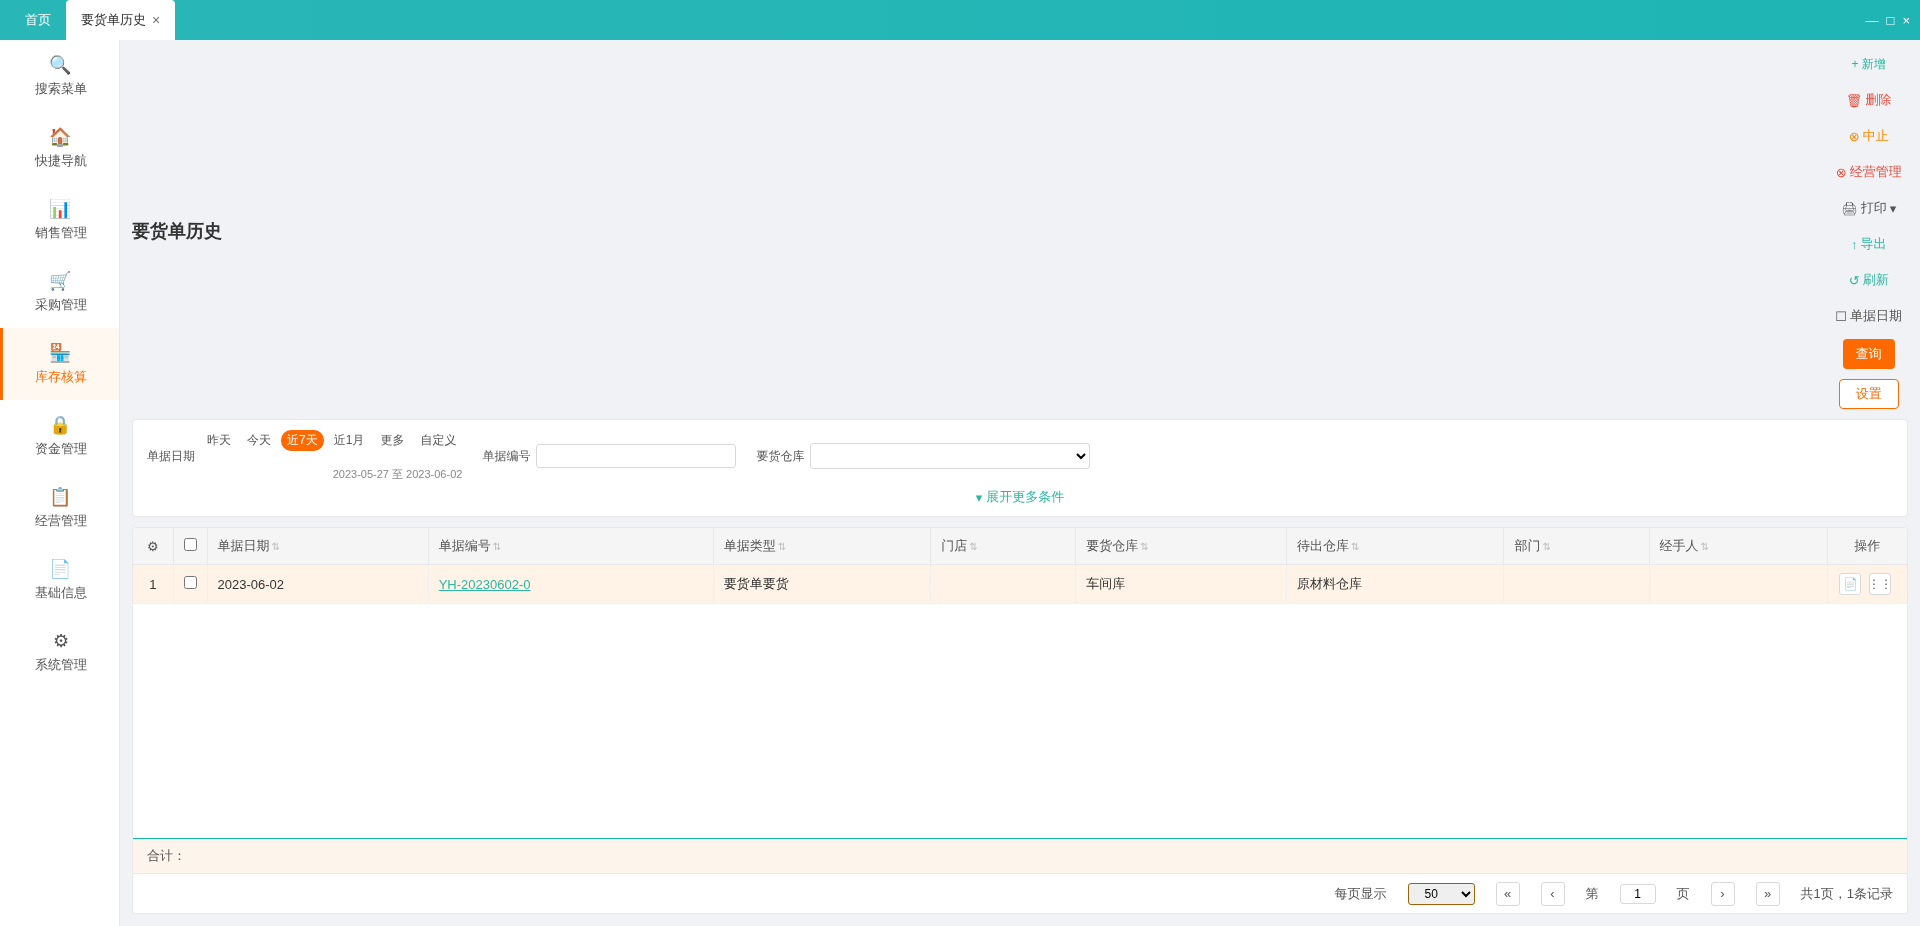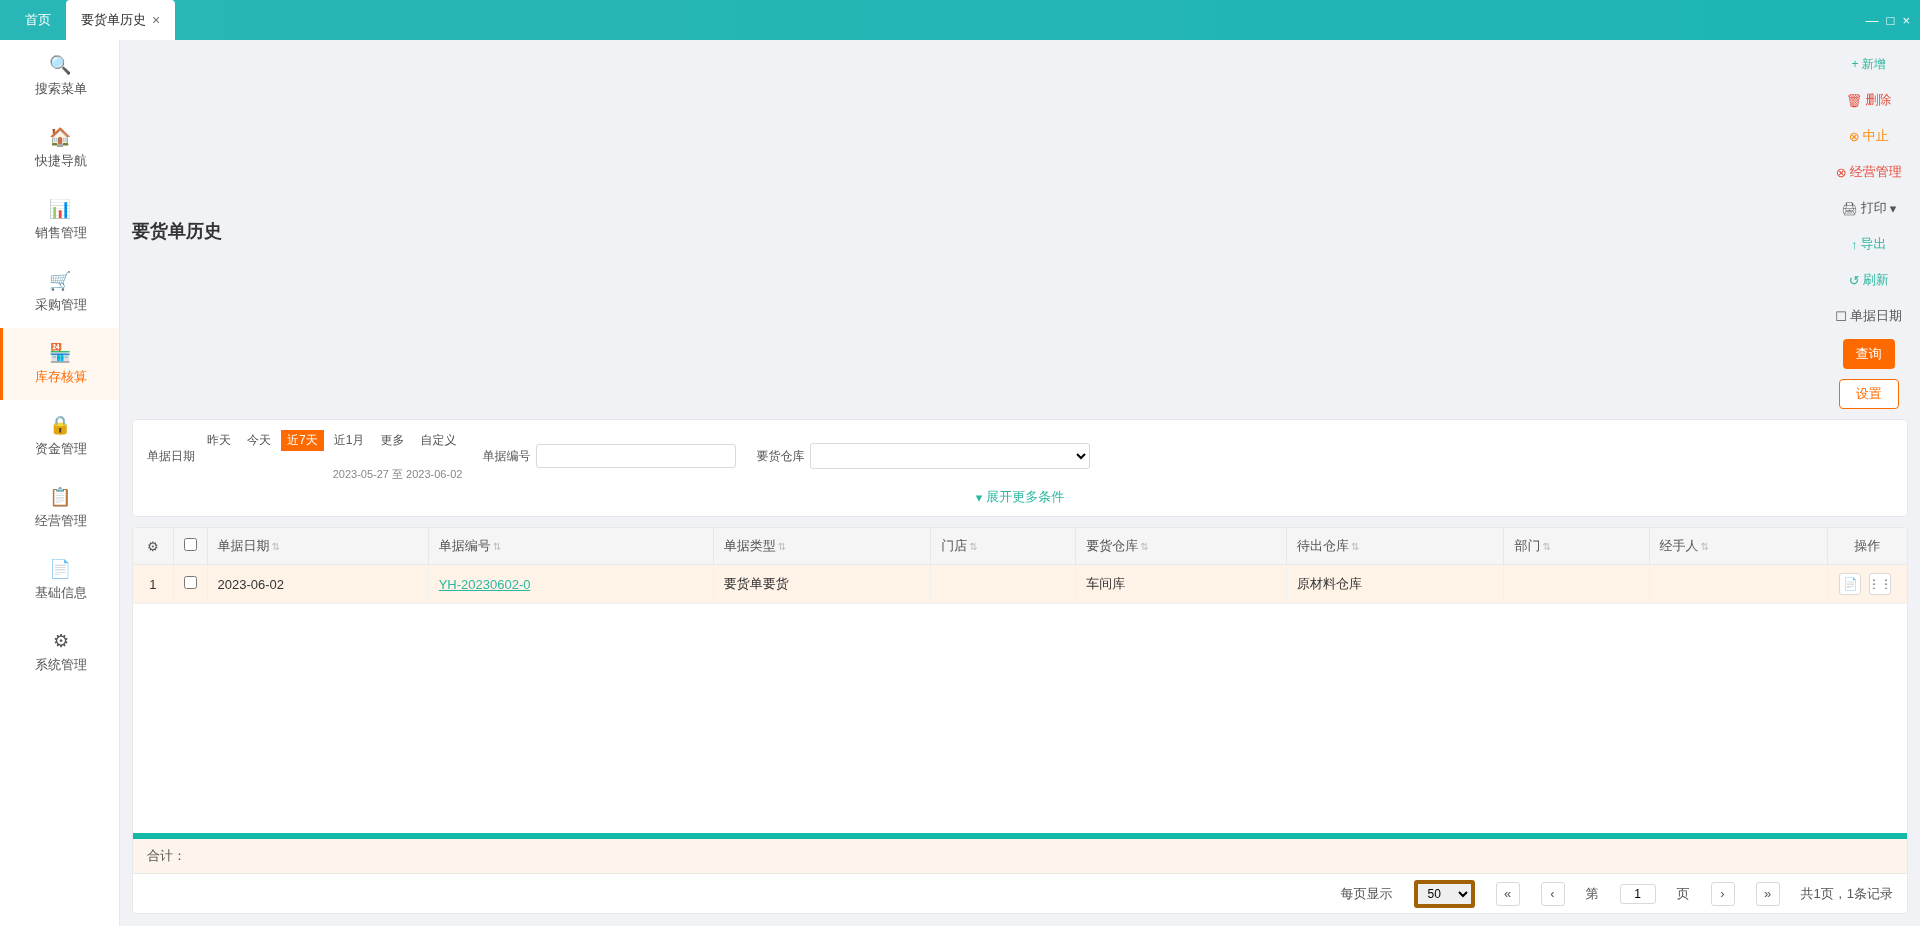--- a/index.html
+++ b/index.html
@@ -181,21 +181,21 @@
     .date-shortcut {
       padding: 2px 6px;
       cursor: pointer;
       color: #555;
       font-size: 12px;
       border-radius: 3px;
     }
     .date-shortcut.active {
       background: #ff6a00;
       color: white;
-      border-radius: 0;
+      border-radius: 10px;
     }
     .date-range {
       color: #888;
       font-size: 11px;
       margin-top: 16px;
       text-align: right;
     }
     .filter-input {
       border: 1px solid #d9d9d9;
       border-radius: 3px;
@@ -284,21 +284,21 @@
       color: #555;
       font-size: 12px;
       background: white;
       margin-right: 4px;
     }
 
     
     .table-footer {
       padding: 8px 14px;
       background: #fdf5ec;
-      border-top: 6px solid #14b8a6;
+      border-top: 1px solid #14b8a6;
       font-size: 12px;
       color: #555;
       display: flex;
       align-items: flex-end;
     }
 
     
     .pagination {
       height: 40px;
       background: white;
@@ -306,23 +306,23 @@
       display: flex;
       align-items: center;
       justify-content: flex-end;
       padding: 0 14px;
       gap: 21px;
       font-size: 12px;
       color: #555;
       flex-shrink: 0;
     }
     .pagination select {
-      border: 4px solid #a16207;
-      border-radius: 3px;
-      padding: 2px 6px;
+      border: 1px solid #a16207;
+      border-radius: 3px;
+      padding: 2px 12px;
       font-size: 12px;
     }
     .page-btn {
       width: 24px;
       height: 24px;
       display: inline-flex;
       align-items: center;
       justify-content: center;
       border: 1px solid #d9d9d9;
       border-radius: 3px;

